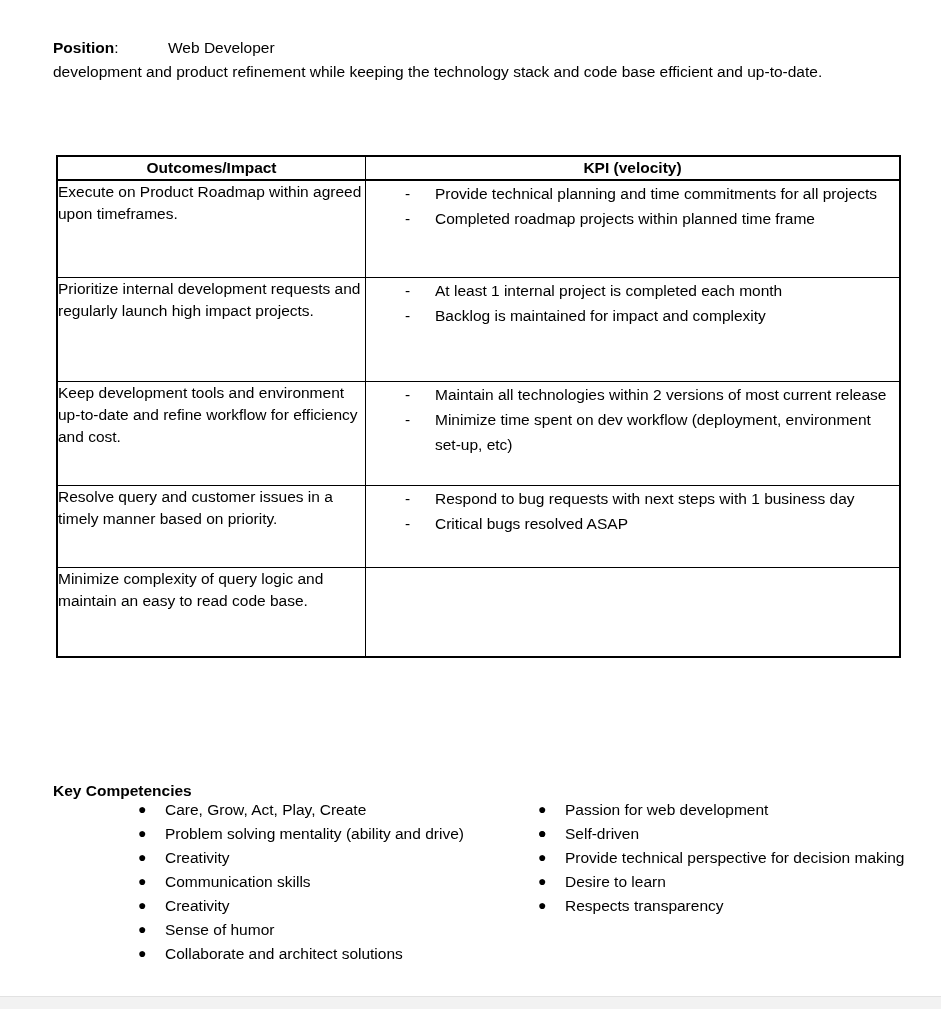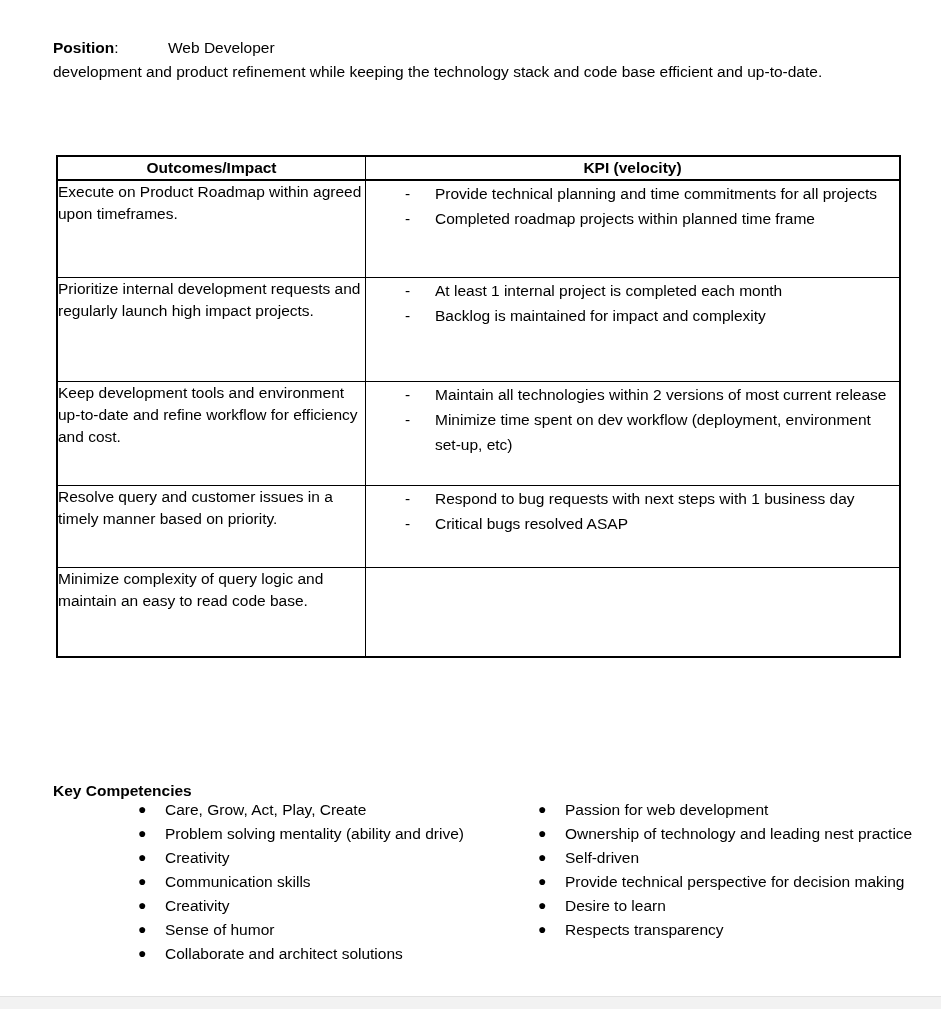--- a/index.html
+++ b/index.html
@@ -242,21 +242,21 @@
         <li><span class="dot">●</span><span>Creativity</span></li>
         <li><span class="dot">●</span><span>Communication skills</span></li>
         <li><span class="dot">●</span><span>Creativity</span></li>
         <li><span class="dot">●</span><span>Sense of humor</span></li>
         <li><span class="dot">●</span><span>Collaborate and architect solutions</span></li>
       </ul>
     </div>
     <div class="kc-col kc-col-right">
       <ul class="kc-list">
         <li><span class="dot">●</span><span>Passion for web development</span></li>
-        <li><span class="dot">●</span><span>Ownership of technology and leading nest practice</span></li>
+        <li><span class="dot">●</span></li>
         <li><span class="dot">●</span><span>Self-driven</span></li>
         <li><span class="dot">●</span><span>Provide technical perspective for decision making</span></li>
         <li><span class="dot">●</span><span>Desire to learn</span></li>
         <li><span class="dot">●</span><span>Respects transparency</span></li>
       </ul>
     </div>
   </div>
 
 </div>
 

